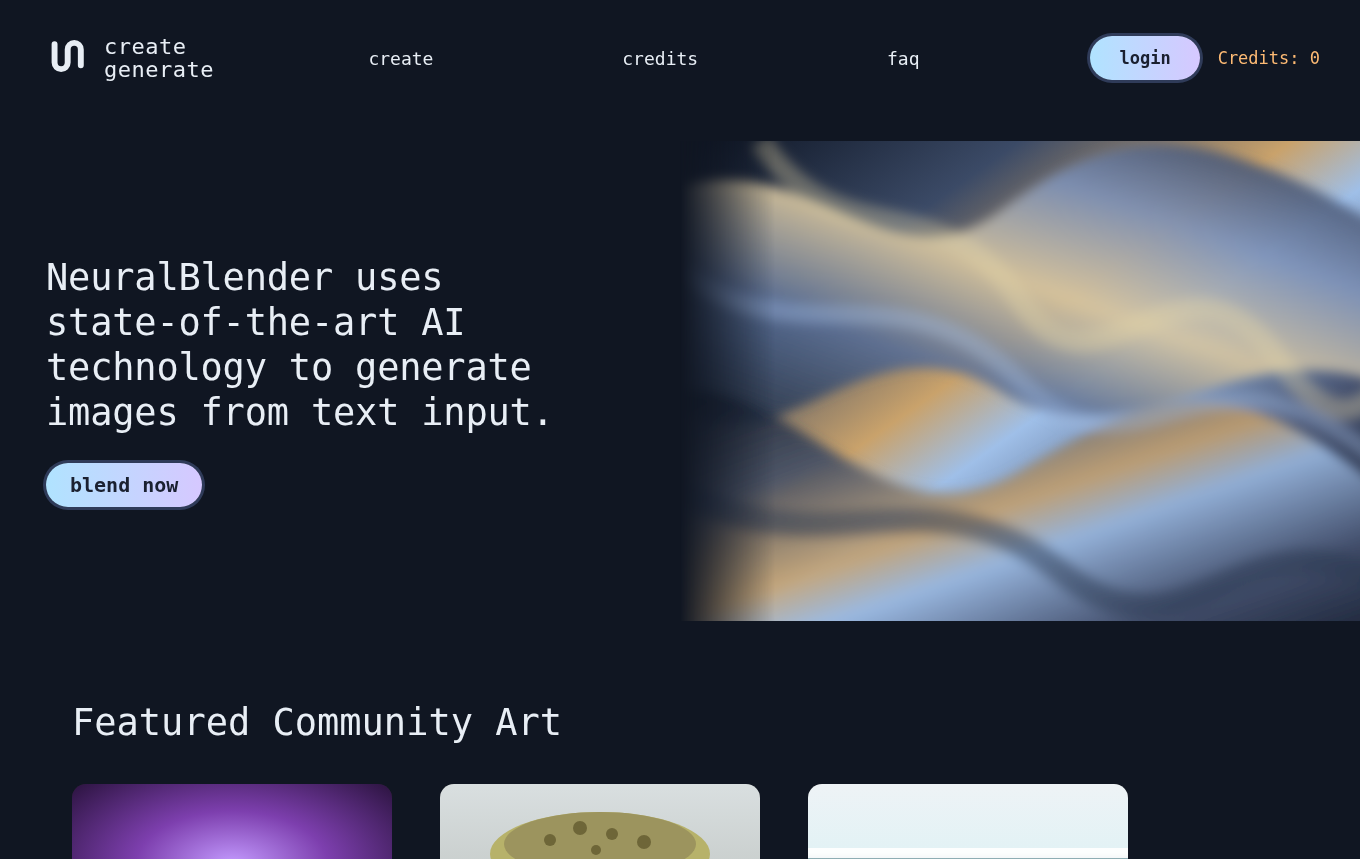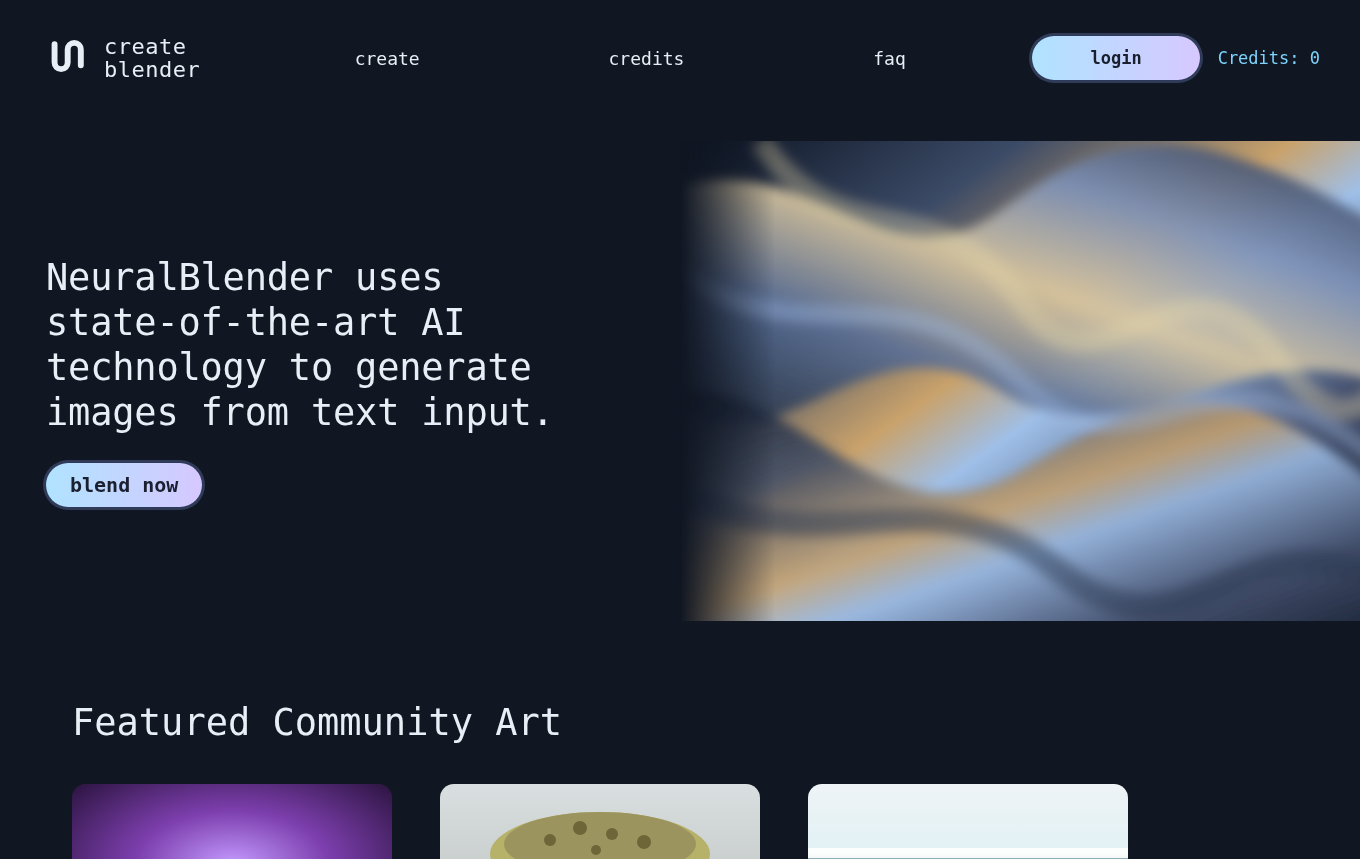--- a/index.html
+++ b/index.html
@@ -56,33 +56,33 @@
   }
 
   .header-right {
     margin-left: auto;
     display: flex;
     align-items: center;
     gap: 18px;
   }
   .credits {
     font-size: 17px;
-    color: #7dd3fc;
+    color: #fdba74;
     white-space: nowrap;
   }
 
   .pill-btn {
     font-family: inherit;
     font-size: 17px;
     font-weight: 600;
     color: var(--btn-text);
     background: linear-gradient(90deg, var(--accent-start), var(--accent-end));
     border: none;
     border-radius: 999px;
-    padding: 12px 58px;
+    padding: 12px 29px;
     cursor: pointer;
     box-shadow: 0 0 0 3px rgba(140,170,255,0.25);
   }
   .pill-btn.small { padding: 10px 24px; font-size: 20px; }
 
   
   .hero {
     position: relative;
     height: 480px;
     margin-top: 40px;
@@ -141,21 +141,21 @@
 
 <header>
   <div class="logo">
     <span>
       <svg viewBox="0 0 64 64" fill="none">
         <path d="M10 14 v28 a10 10 0 0 0 20 0 V22 a10 10 0 0 1 20 0 v24" stroke="#e8eef5" stroke-width="9" stroke-linecap="round" fill="none"></path>
       </svg>
     </span>
     <div class="logo-text">
       <span>create</span>
-      <span>blender</span>
+      <span>generate</span>
     </div>
   </div>
 
   <nav>
     <a>create</a>
     <a>credits</a>
     <a>faq</a>
   </nav>
 
   <div class="header-right">

